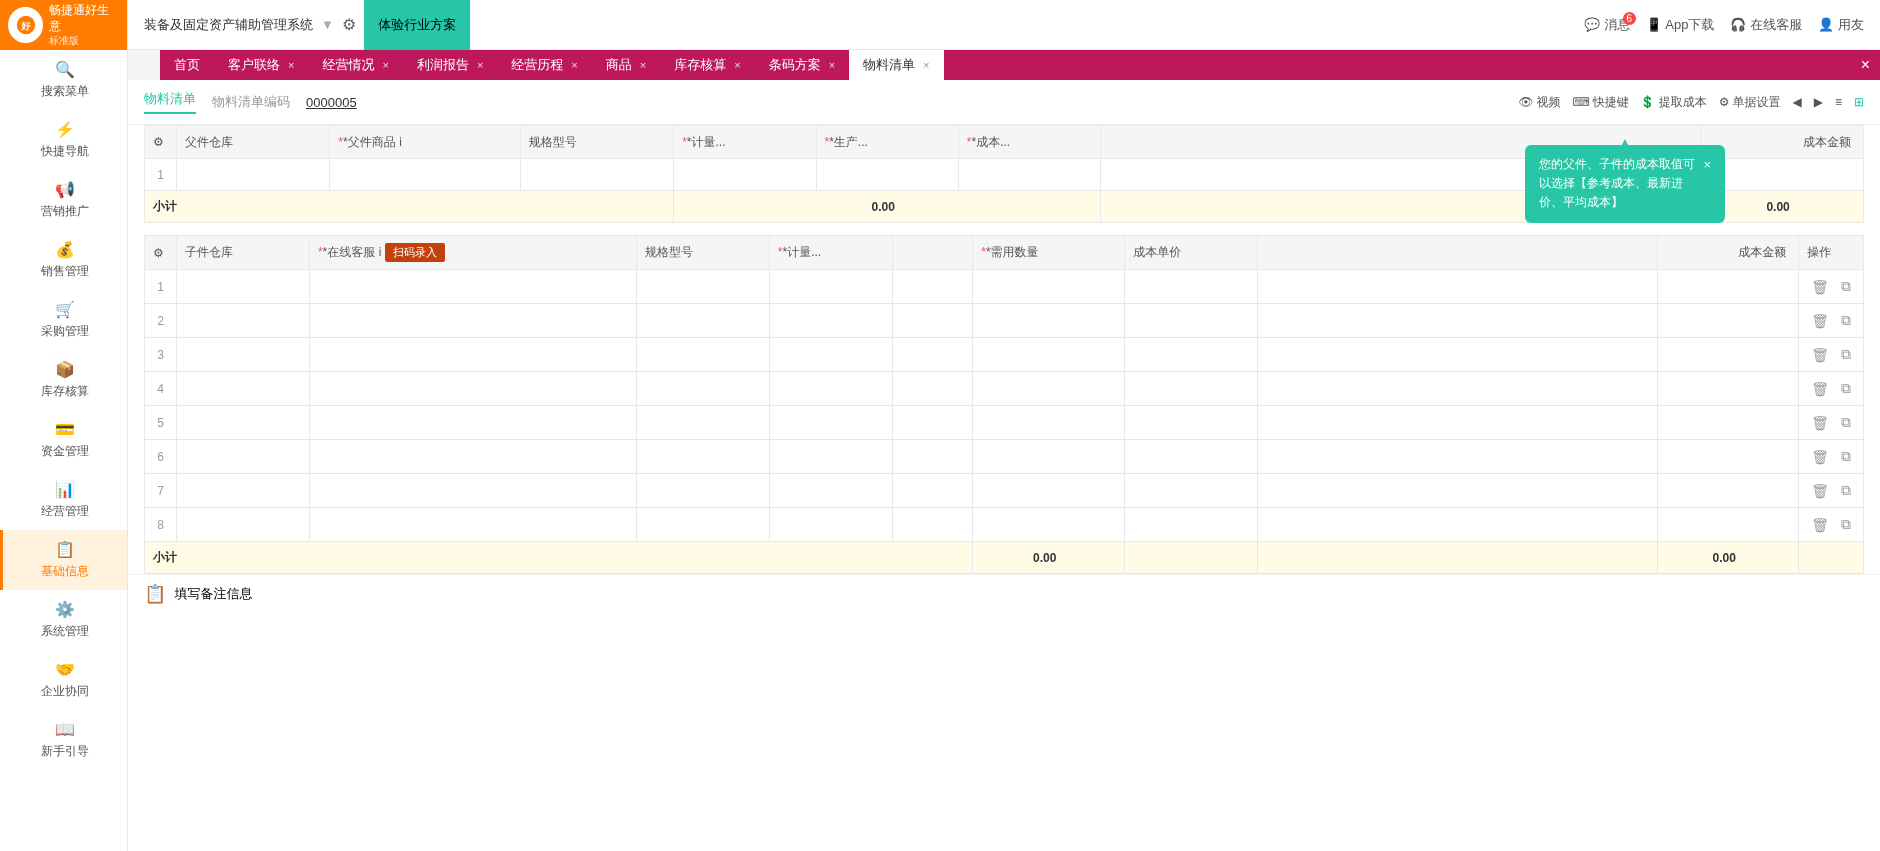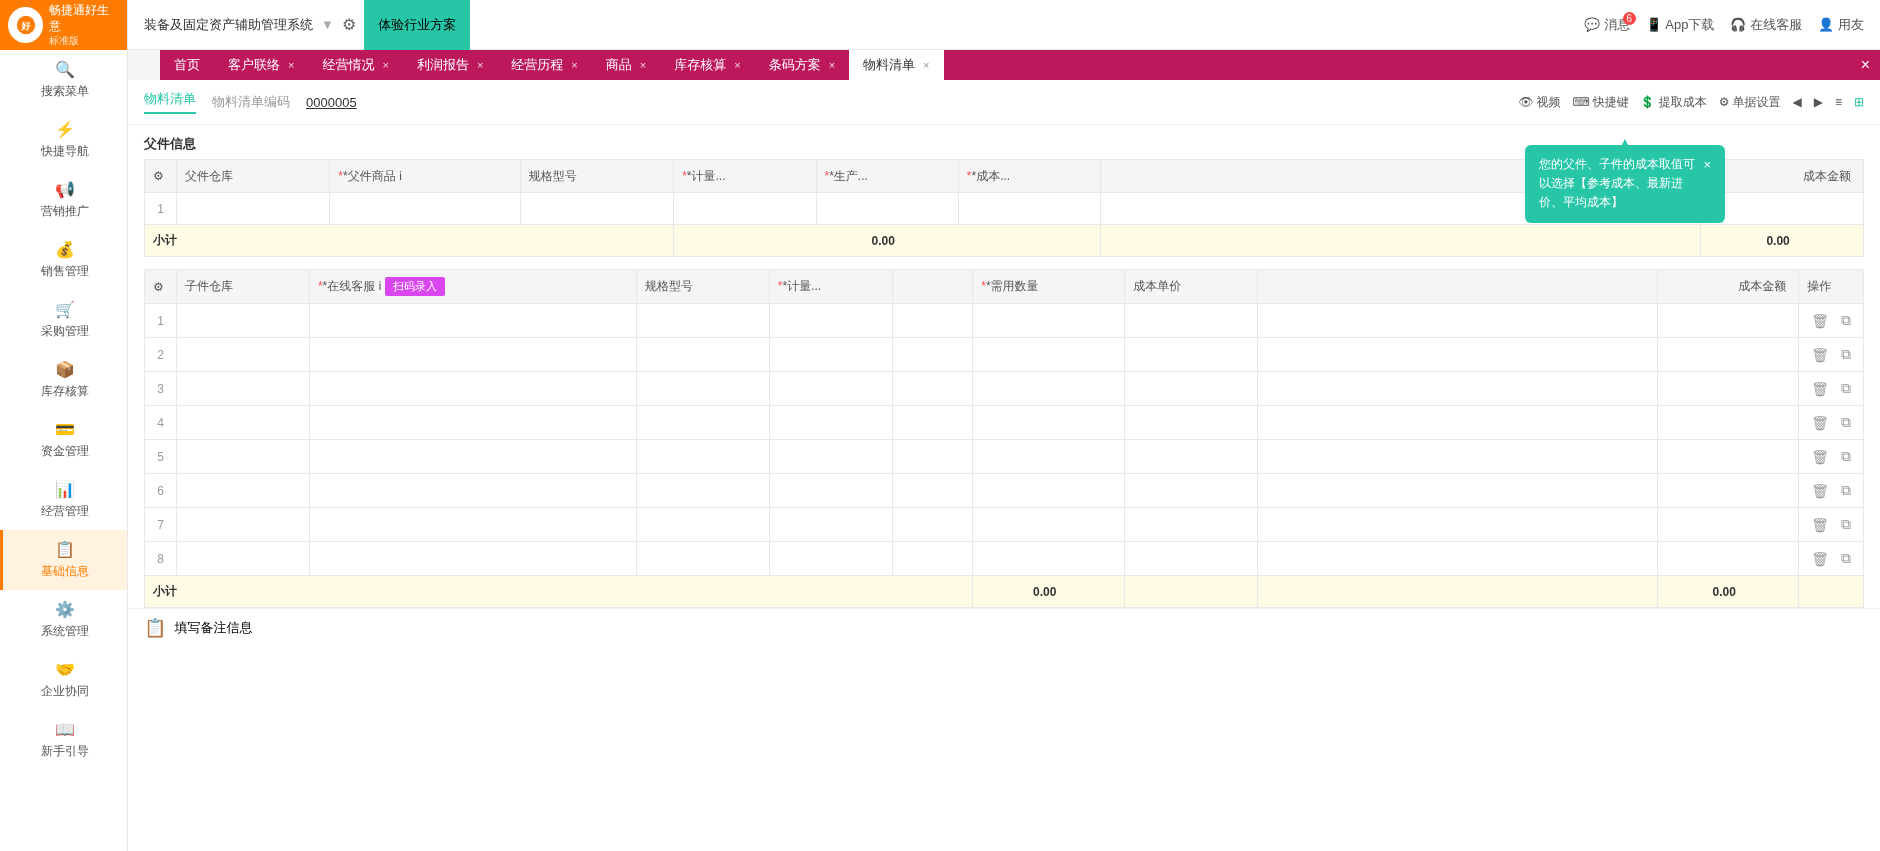--- a/index.html
+++ b/index.html
@@ -52,21 +52,21 @@
     .section-title { font-size: 13px; font-weight: bold; color: #333; padding: 10px 0 6px 0; }
 
     
     .data-table { width: 100%; border-collapse: collapse; font-size: 12px; }
     .data-table th { background: #f5f5f5; padding: 7px 8px; border: 1px solid #e8e8e8; color: #555; font-weight: normal; text-align: left; white-space: nowrap; }
     .data-table td { padding: 6px 8px; border: 1px solid #e8e8e8; color: #333; height: 32px; }
     .data-table .row-num { color: #999; text-align: center; width: 30px; }
     .data-table .subtotal-row td { background: #fffbe6; font-weight: bold; }
     .data-table .subtotal-num { text-align: center; padding-right: 16px; }
     .required { color: #ff4d4f; }
-    .scan-btn { background: #d946ef; color: #fff; border: none; padding: 2px 8px; border-radius: 2px; font-size: 11px; cursor: pointer; }
+    .scan-btn { background: #c2410c; color: #fff; border: none; padding: 2px 8px; border-radius: 2px; font-size: 11px; cursor: pointer; }
     .icon-btn { background: none; border: none; cursor: pointer; color: #999; font-size: 14px; padding: 2px 4px; }
     .th-gear { background: #f5f5f5; width: 32px; text-align: center; }
 
     
     .tooltip-box { position: fixed; top: 145px; right: 155px; background: #26c6a6; color: #fff; padding: 10px 14px; border-radius: 6px; font-size: 12px; line-height: 1.6; width: 200px; z-index: 100; }
     .tooltip-box::before { content: '▲'; position: absolute; top: -12px; left: 50%; transform: translateX(-50%); color: #26c6a6; font-size: 12px; }
     .tooltip-close { float: right; cursor: pointer; font-size: 13px; margin-left: 4px; }
 
     .col-actions { width: 60px; text-align: center; }
     .actions-cell { display: flex; gap: 4px; justify-content: center; align-items: center; }
@@ -214,21 +214,20 @@
         <span>💲 <span>提取成本</span></span>
         <span>⚙ <span>单据设置</span></span>
         <span>◀</span>
         <span>▶</span>
         <span>≡</span>
         <span style="color:#26c6a6">⊞</span>
       </div>
     </div>
 
     <div class="section">
-      <div class="section-title">父件信息</div>
       <table class="data-table">
         <thead>
           <tr>
             <th class="th-gear">⚙</th>
             <th>父件仓库</th>
             <th><span class="required">*</span><span>*父件商品</span> ℹ</th>
             <th>规格型号</th>
             <th><span class="required">*</span><span>*计量...</span></th>
             <th><span class="required">*</span><span>*生产...</span></th>
             <th><span class="required">*</span><span>*成本...</span></th>

